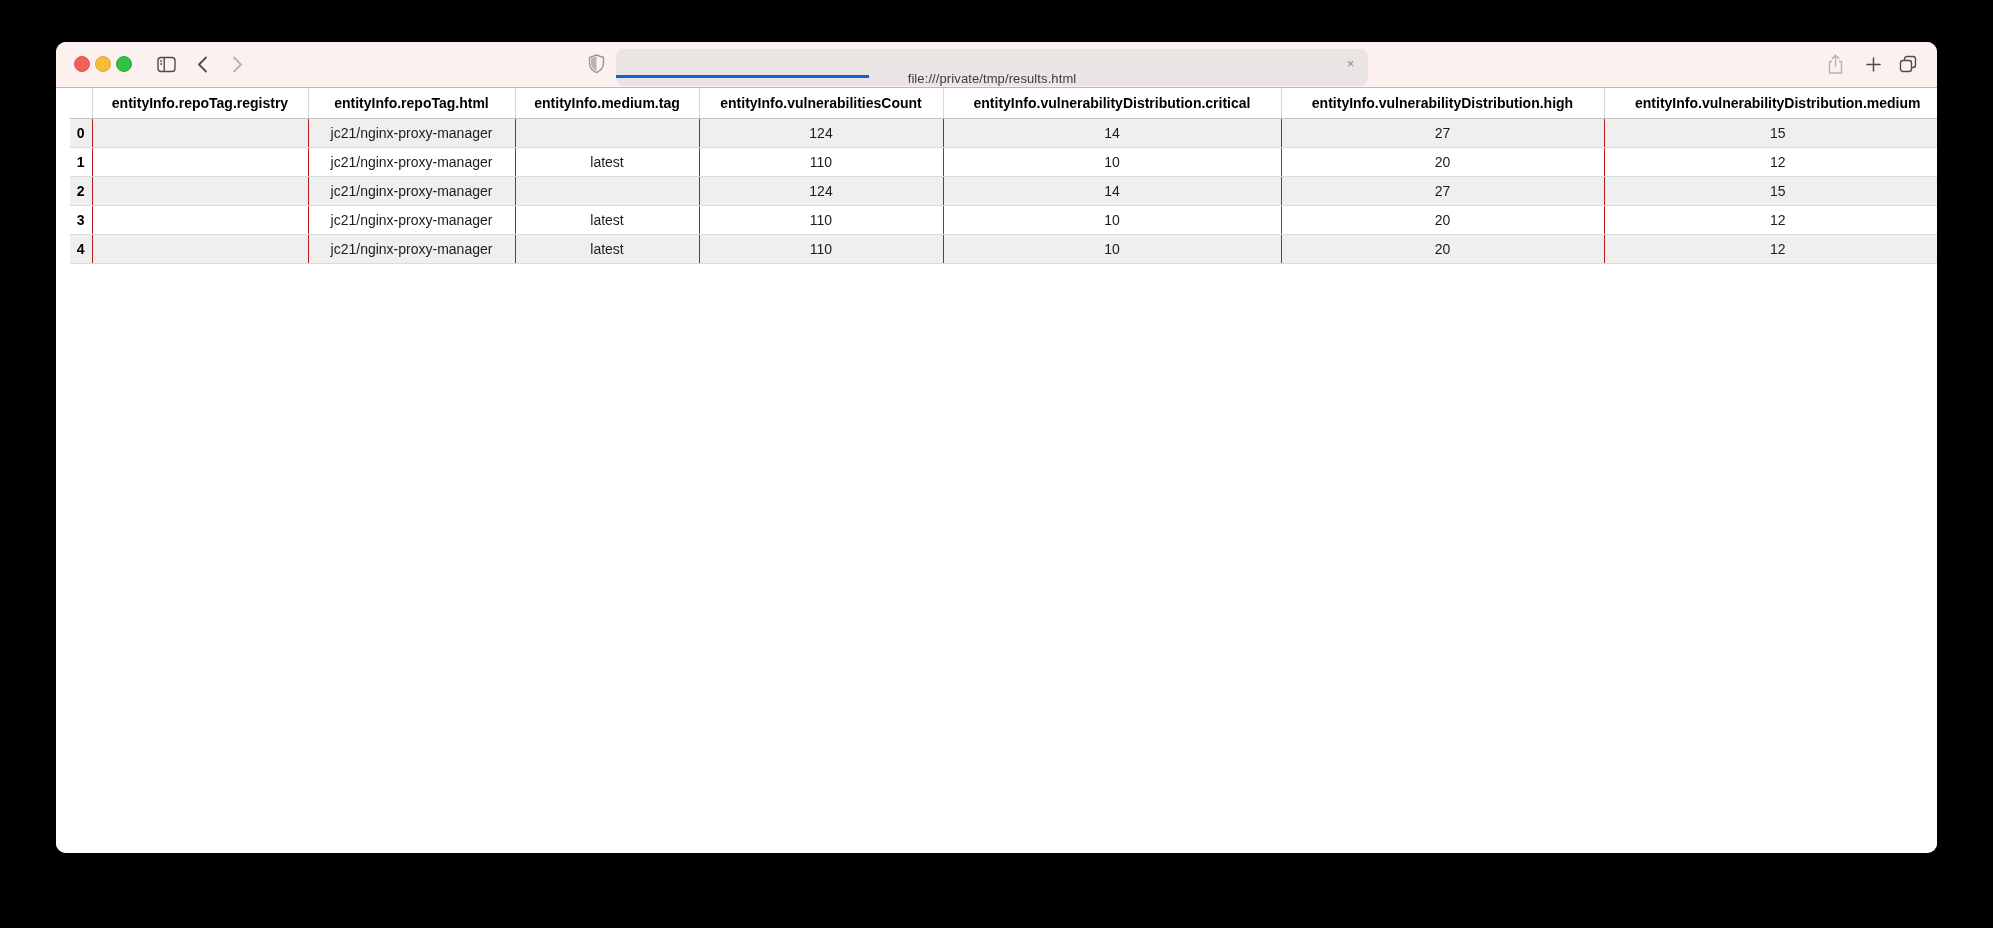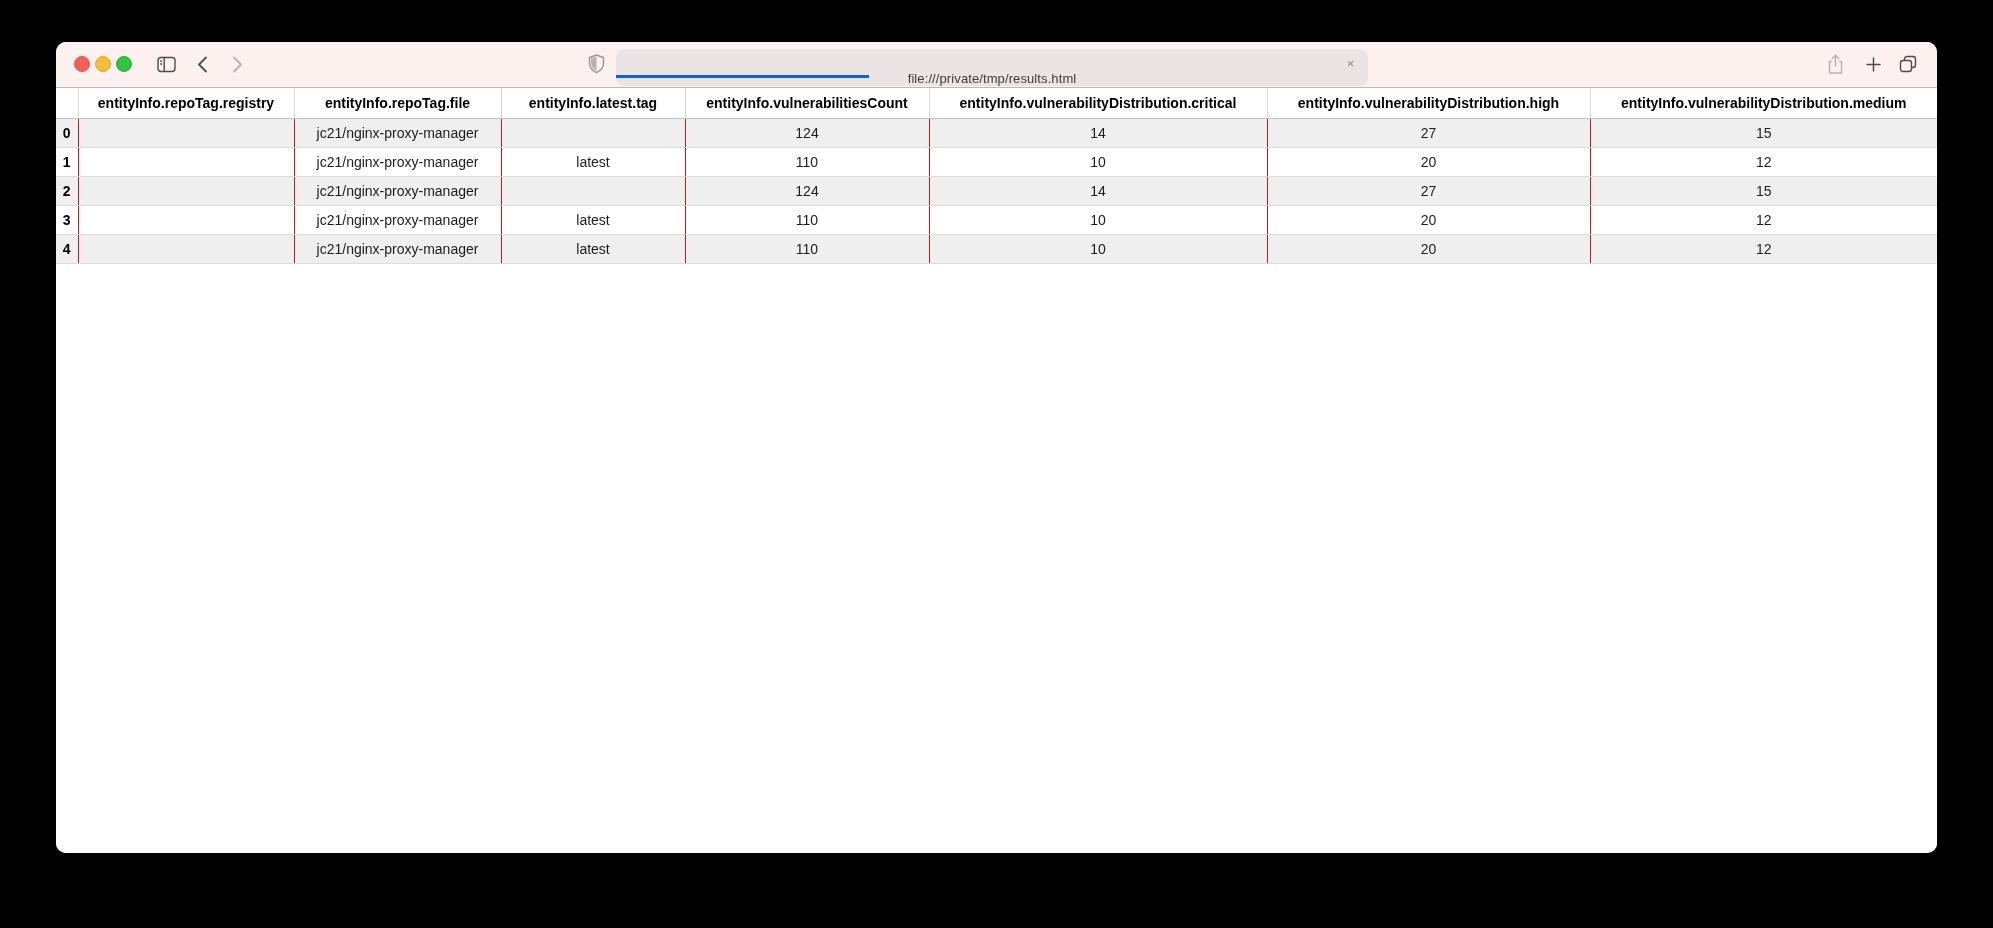--- a/index.html
+++ b/index.html
@@ -18,21 +18,21 @@
   .tbtn svg{display:block;}
   .disabled{color:#b9b0b0;}
   .urlfield{position:absolute;left:560px;top:7px;width:752px;height:37px;background:#eae4e4;
     border-radius:8px;display:flex;align-items:flex-end;justify-content:center;}
   .urltext{font-size:13px;color:#3d3d3d;letter-spacing:0.1px;}
   .clearx{position:absolute;right:9px;top:6px;width:17px;height:17px;color:#8e8686;
     font-size:13px;line-height:17px;text-align:center;background:transparent;border:none;padding:0;}
   .progress{position:absolute;left:560px;top:33px;height:3px;width:253px;background:#0c63d8;}
   
   .content{position:absolute;left:0;top:46px;right:0;bottom:0;background:#fff;}
-  table{border-collapse:collapse;table-layout:fixed;width:1881px;font-size:14px;color:#1c1c1c;}
+  table{border-collapse:collapse;table-layout:fixed;width:1881px;font-size:14px;color:#1c1c1c;margin-left:14px;}
   th{height:30px;font-weight:700;color:#000;background:#fff;text-align:center;
     border-left:1px solid #d7d7d7;border-bottom:1px solid #c2c2c2;padding:0 4px;
     white-space:nowrap;overflow:hidden;}
   th:first-child{border-left:none;}
   td{height:28px;text-align:center;border-left:1px solid #b91c1c;border-bottom:1px solid #dcdcdc;
     padding:0 4px;white-space:nowrap;overflow:hidden;}
   td:first-child{border-left:none;font-weight:700;color:#000;}
   tr.even td{background:#efefef;}
   tr.odd td{background:#ffffff;}
 </style>
@@ -128,22 +128,22 @@
         <col style="width:184px">
           <col style="width:244px">
           <col style="width:338px">
         <col style="width:323px">
           <col style="width:347px">
       </colgroup>
       <thead>
           <tr id="thead-row">
             <th></th>
             <th>entityInfo.repoTag.registry</th>
-            <th>entityInfo.repoTag.file</th>
-            <th>entityInfo.latest.tag</th>
+            <th>entityInfo.repoTag.html</th>
+            <th>entityInfo.medium.tag</th>
             <th>entityInfo.vulnerabilitiesCount</th>
             <th>entityInfo.vulnerabilityDistribution.critical</th>
             <th>entityInfo.vulnerabilityDistribution.high</th>
             <th>entityInfo.vulnerabilityDistribution.medium</th>
           </tr>
         </thead>
       <tbody id="tbody">
           <tr class="even">
             <td>0</td>
             <td></td>

